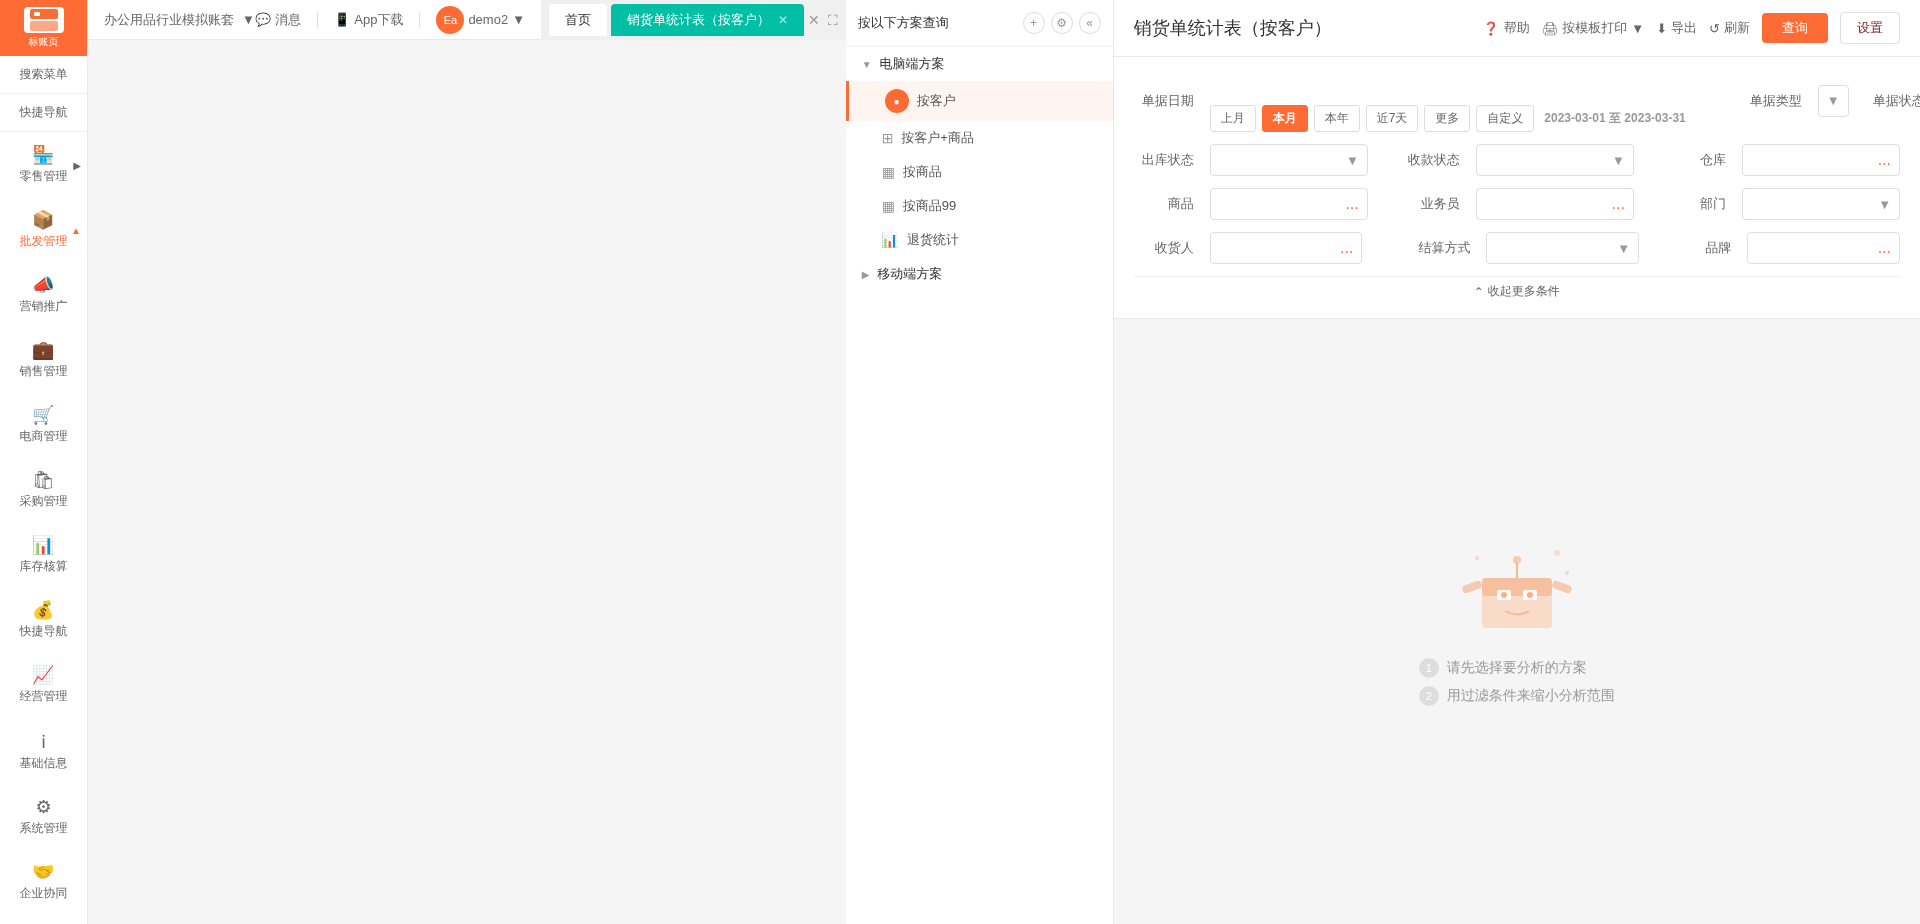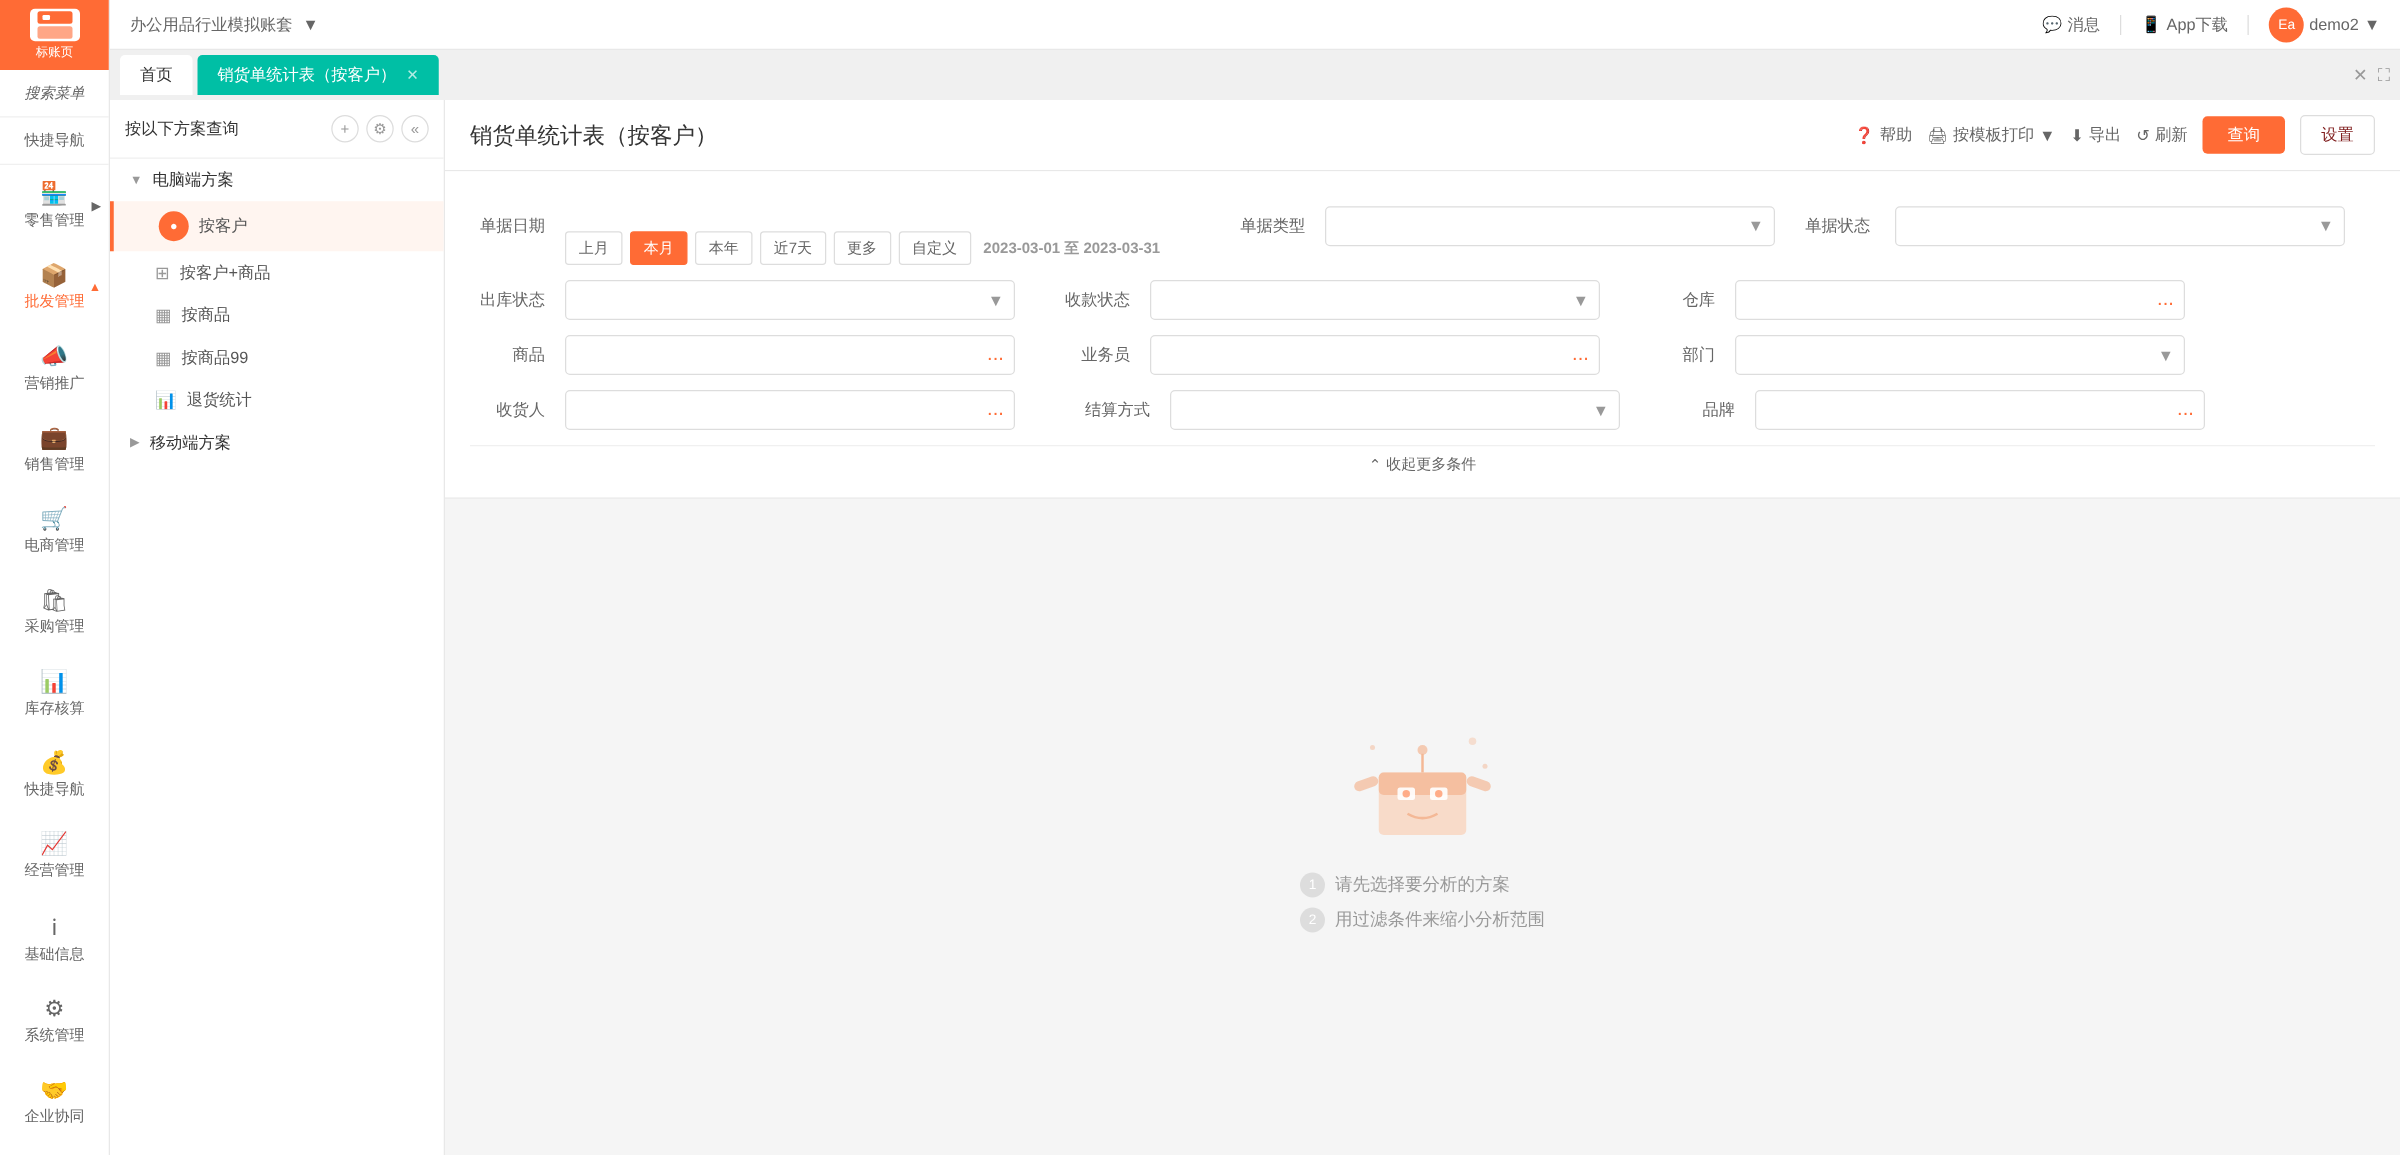--- a/index.html
+++ b/index.html
@@ -4,29 +4,29 @@
   <style>
     * { margin: 0; padding: 0; box-sizing: border-box; }
     body { font-family: 'Microsoft YaHei', Arial, sans-serif; font-size: 13px; background: #f5f5f5; color: #333; width: 1920px; height: 924px; overflow: hidden; display: flex; }
 
     
     .sidebar { width: 88px; background: #fff; display: flex; flex-direction: column; align-items: center; border-right: 1px solid #e8e8e8; flex-shrink: 0; }
     .logo-area { width: 100%; background: #ff6b35; padding: 8px 4px; display: flex; flex-direction: column; align-items: center; justify-content: center; height: 56px; }
     .logo-icon { width: 40px; height: 32px; background: #fff; border-radius: 4px; display: flex; align-items: center; justify-content: center; }
     .logo-icon svg { width: 32px; height: 26px; }
     .logo-text { color: #fff; font-size: 10px; margin-top: 2px; }
-    .search-menu { color: #666; font-size: 12px; padding: 10px 0; cursor: pointer; text-align: center; border-bottom: 1px solid #f0f0f0; width: 100%; font-style: italic; }
+    .search-menu { color: #666; font-size: 12px; padding: 10px 0; cursor: pointer; text-align: center; border-bottom: 1px solid #f0f0f0; width: 100%; }
     .quick-nav { color: #666; font-size: 12px; padding: 10px 0; cursor: pointer; text-align: center; border-bottom: 1px solid #f0f0f0; width: 100%; }
     .nav-item { width: 100%; padding: 12px 4px; display: flex; flex-direction: column; align-items: center; cursor: pointer; color: #666; font-size: 12px; position: relative; }
     .nav-item.active { color: #ff6b35; }
     .nav-item .nav-icon { font-size: 18px; margin-bottom: 2px; }
     .nav-arrow { position: absolute; right: 6px; top: 50%; transform: translateY(-50%); font-size: 10px; }
 
     
-    .main-area { flex: 1; display: flex; flex-direction: column; overflow: hidden; }
+    .main-area { flex: 1; display: flex; flex-direction: row; overflow: hidden; }
 
     
     .topbar { height: 40px; background: #fff; display: flex; align-items: center; justify-content: space-between; padding: 0 16px; border-bottom: 1px solid #e8e8e8; flex-shrink: 0; }
     .topbar-left { display: flex; align-items: center; gap: 8px; color: #666; font-size: 13px; }
     .topbar-right { display: flex; align-items: center; gap: 16px; color: #666; font-size: 13px; }
     .topbar-right-item { display: flex; align-items: center; gap: 4px; cursor: pointer; }
     .avatar { width: 28px; height: 28px; border-radius: 50%; background: #ff6b35; display: flex; align-items: center; justify-content: center; color: #fff; font-size: 11px; }
 
     
     .tabbar { height: 40px; background: #f0f0f0; display: flex; align-items: center; padding: 0 8px; gap: 4px; flex-shrink: 0; }
@@ -63,21 +63,21 @@
     .query-btn { background: #ff6b35; color: #fff; border: none; padding: 6px 20px; border-radius: 4px; cursor: pointer; font-size: 13px; }
     .set-btn { background: #fff; color: #7f1d1d; border: 1px solid #ddd; padding: 6px 16px; border-radius: 4px; cursor: pointer; font-size: 13px; }
 
     
     .filter-area { background: #fff; padding: 12px 20px; border-bottom: 1px solid #e8e8e8; flex-shrink: 0; }
     .filter-row { display: flex; align-items: center; gap: 16px; margin-bottom: 12px; }
     .filter-row:last-child { margin-bottom: 0; }
     .filter-label { width: 60px; color: #666; font-size: 13px; flex-shrink: 0; text-align: right; }
     .date-picker { display: flex; align-items: center; gap: 6px; flex: 0 0 auto; margin-top: 36px; }
     .date-btn { padding: 4px 10px; border: 1px solid #ddd; border-radius: 3px; cursor: pointer; font-size: 12px; color: #666; background: #fff; }
-    .date-btn.active { background: #ff6b35; color: #fff; border-color: #ff6b35; }
+    .date-btn.active { background: #ff6b35; color: #fff; border-color: #ff6b35; font-weight: bold; }
     .date-range { font-size: 12px; color: #999; margin-left: 4px; font-weight: bold; }
     .filter-select { flex: 1; height: 32px; border: 1px solid #ddd; border-radius: 4px; padding: 0 8px; display: flex; align-items: center; justify-content: space-between; cursor: pointer; background: #fff; font-size: 13px; color: #999; }
     .filter-dots { color: #ff6b35; font-size: 16px; cursor: pointer; }
     .collapse-btn { display: flex; align-items: center; justify-content: center; gap: 4px; color: #666; font-size: 12px; cursor: pointer; padding: 6px 16px; border-top: 1px solid #f0f0f0; margin-top: 8px; }
 
     
     .empty-state { flex: 1; display: flex; flex-direction: column; align-items: center; justify-content: center; }
     .empty-icon { width: 120px; height: 100px; position: relative; margin-bottom: 20px; }
     .empty-hints { display: flex; flex-direction: column; gap: 8px; }
     .hint-item { display: flex; align-items: center; gap: 8px; color: #999; font-size: 14px; }

